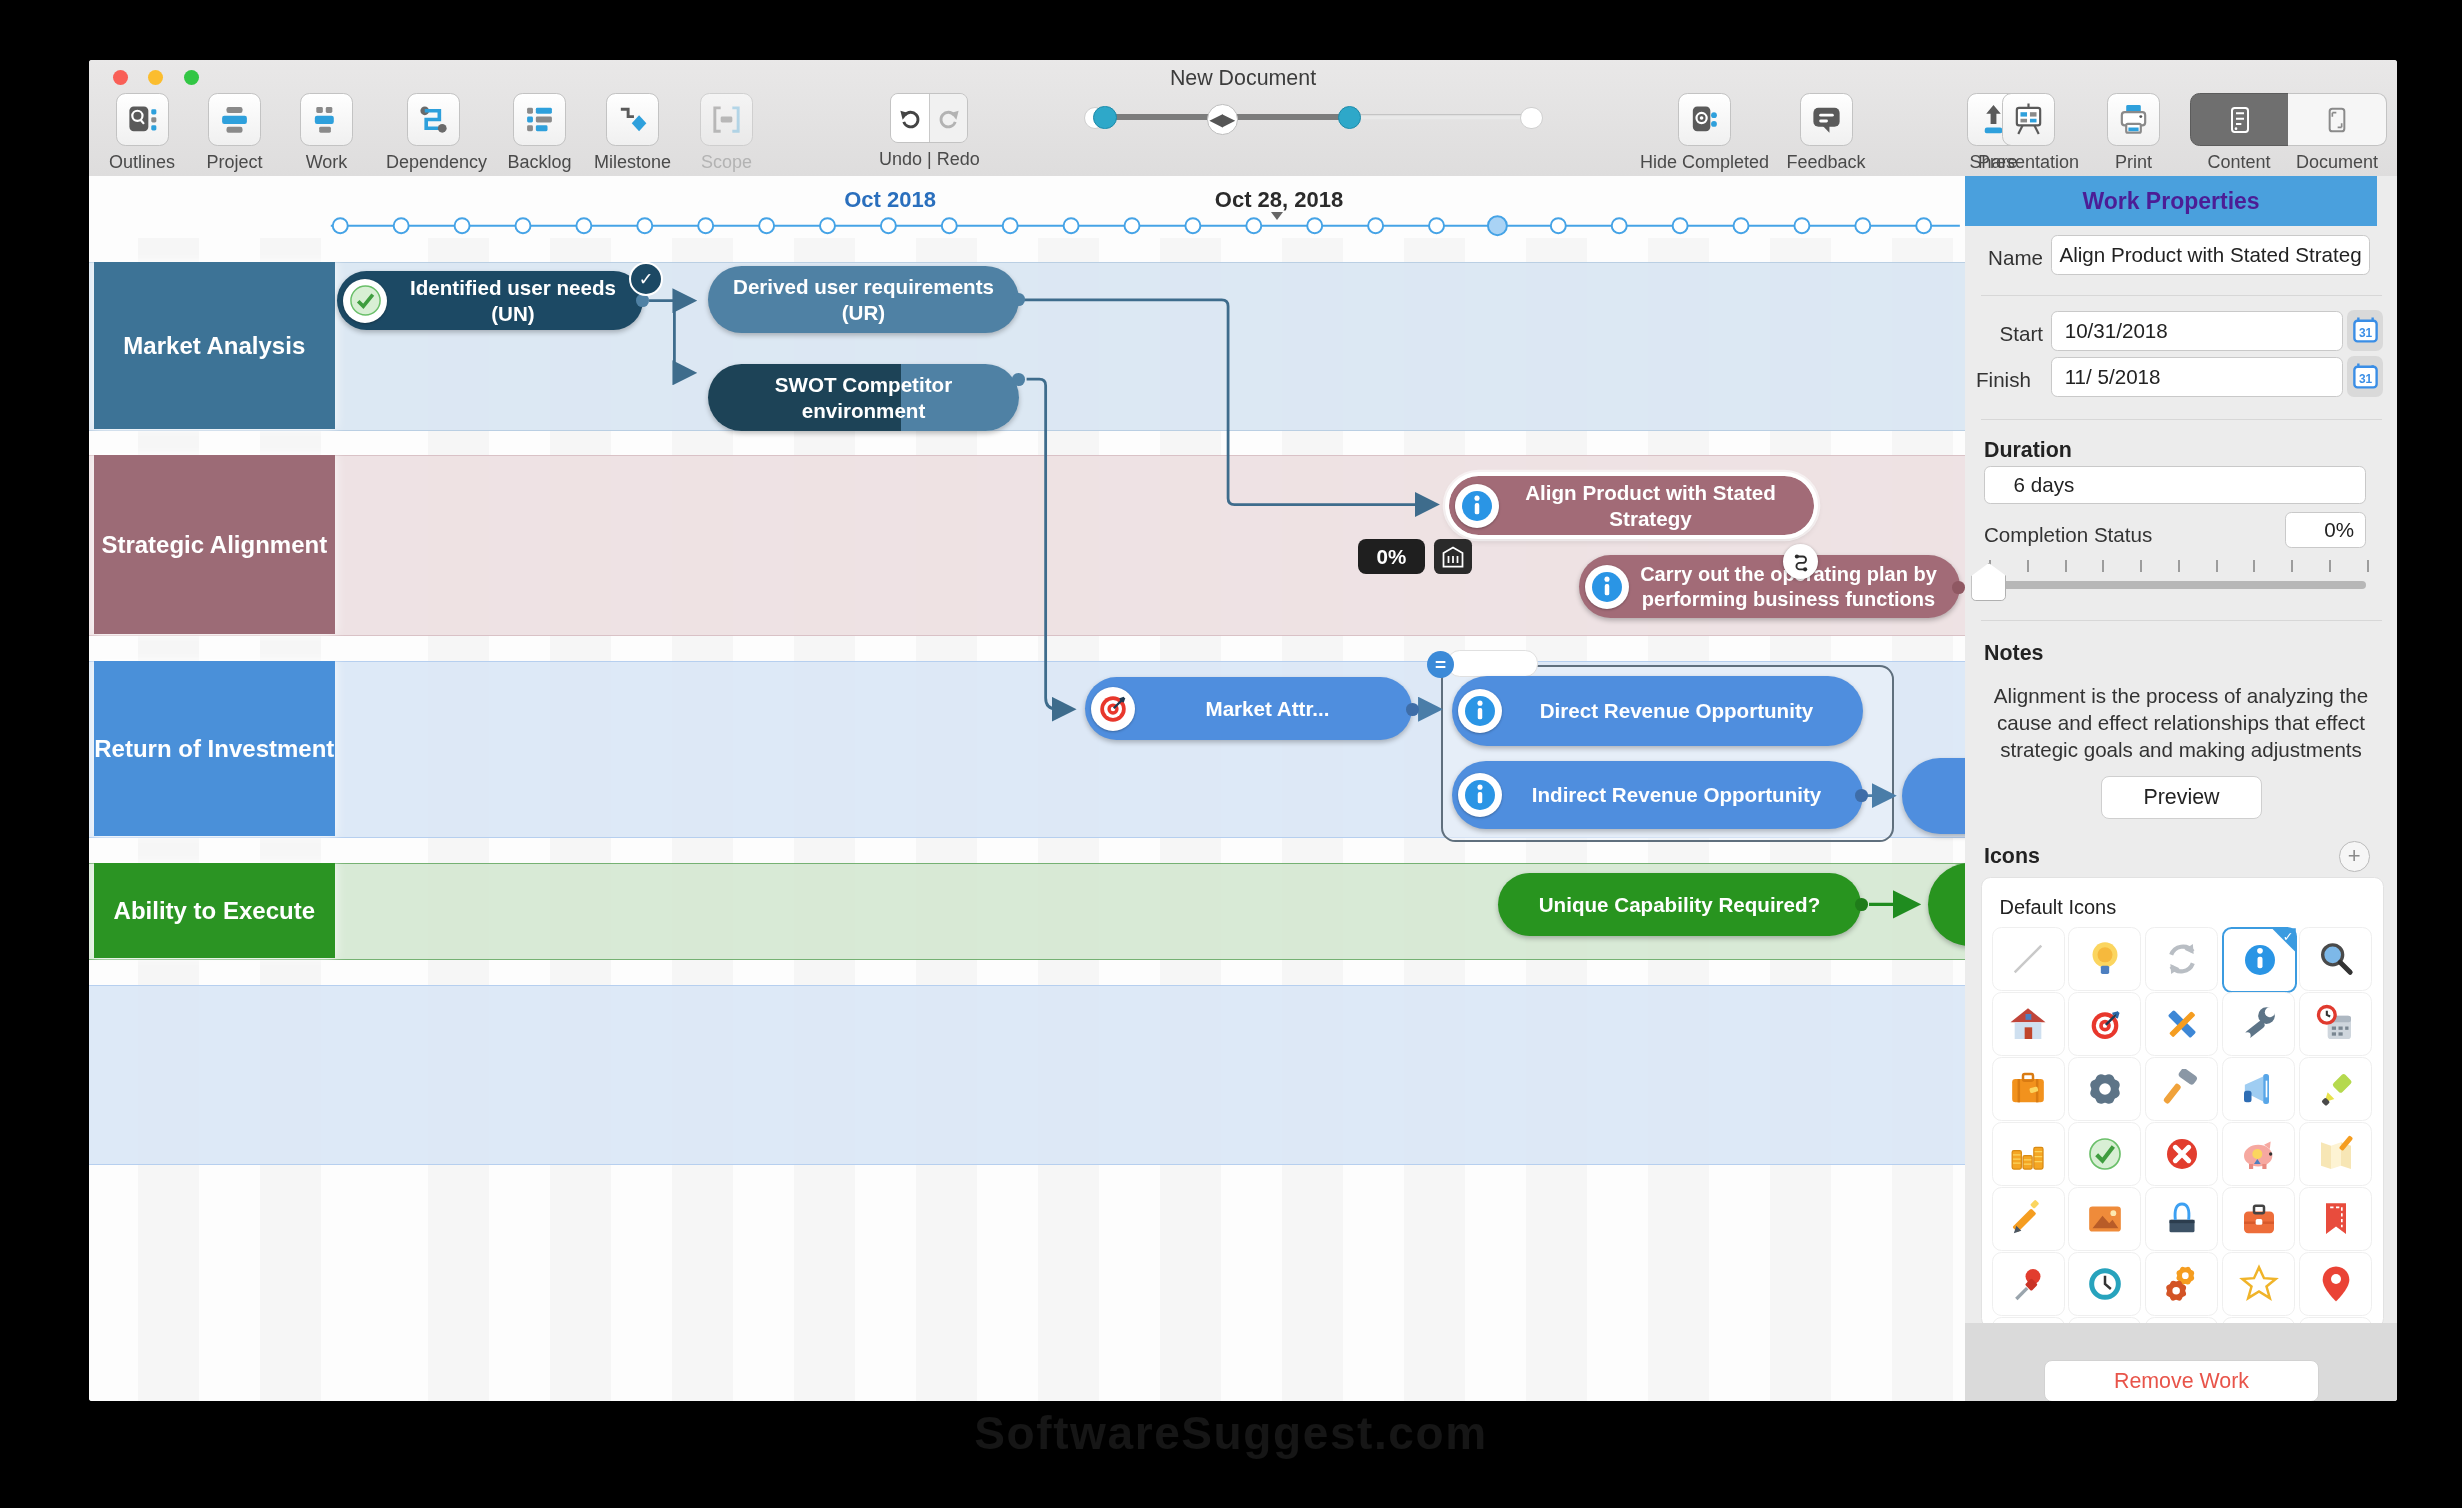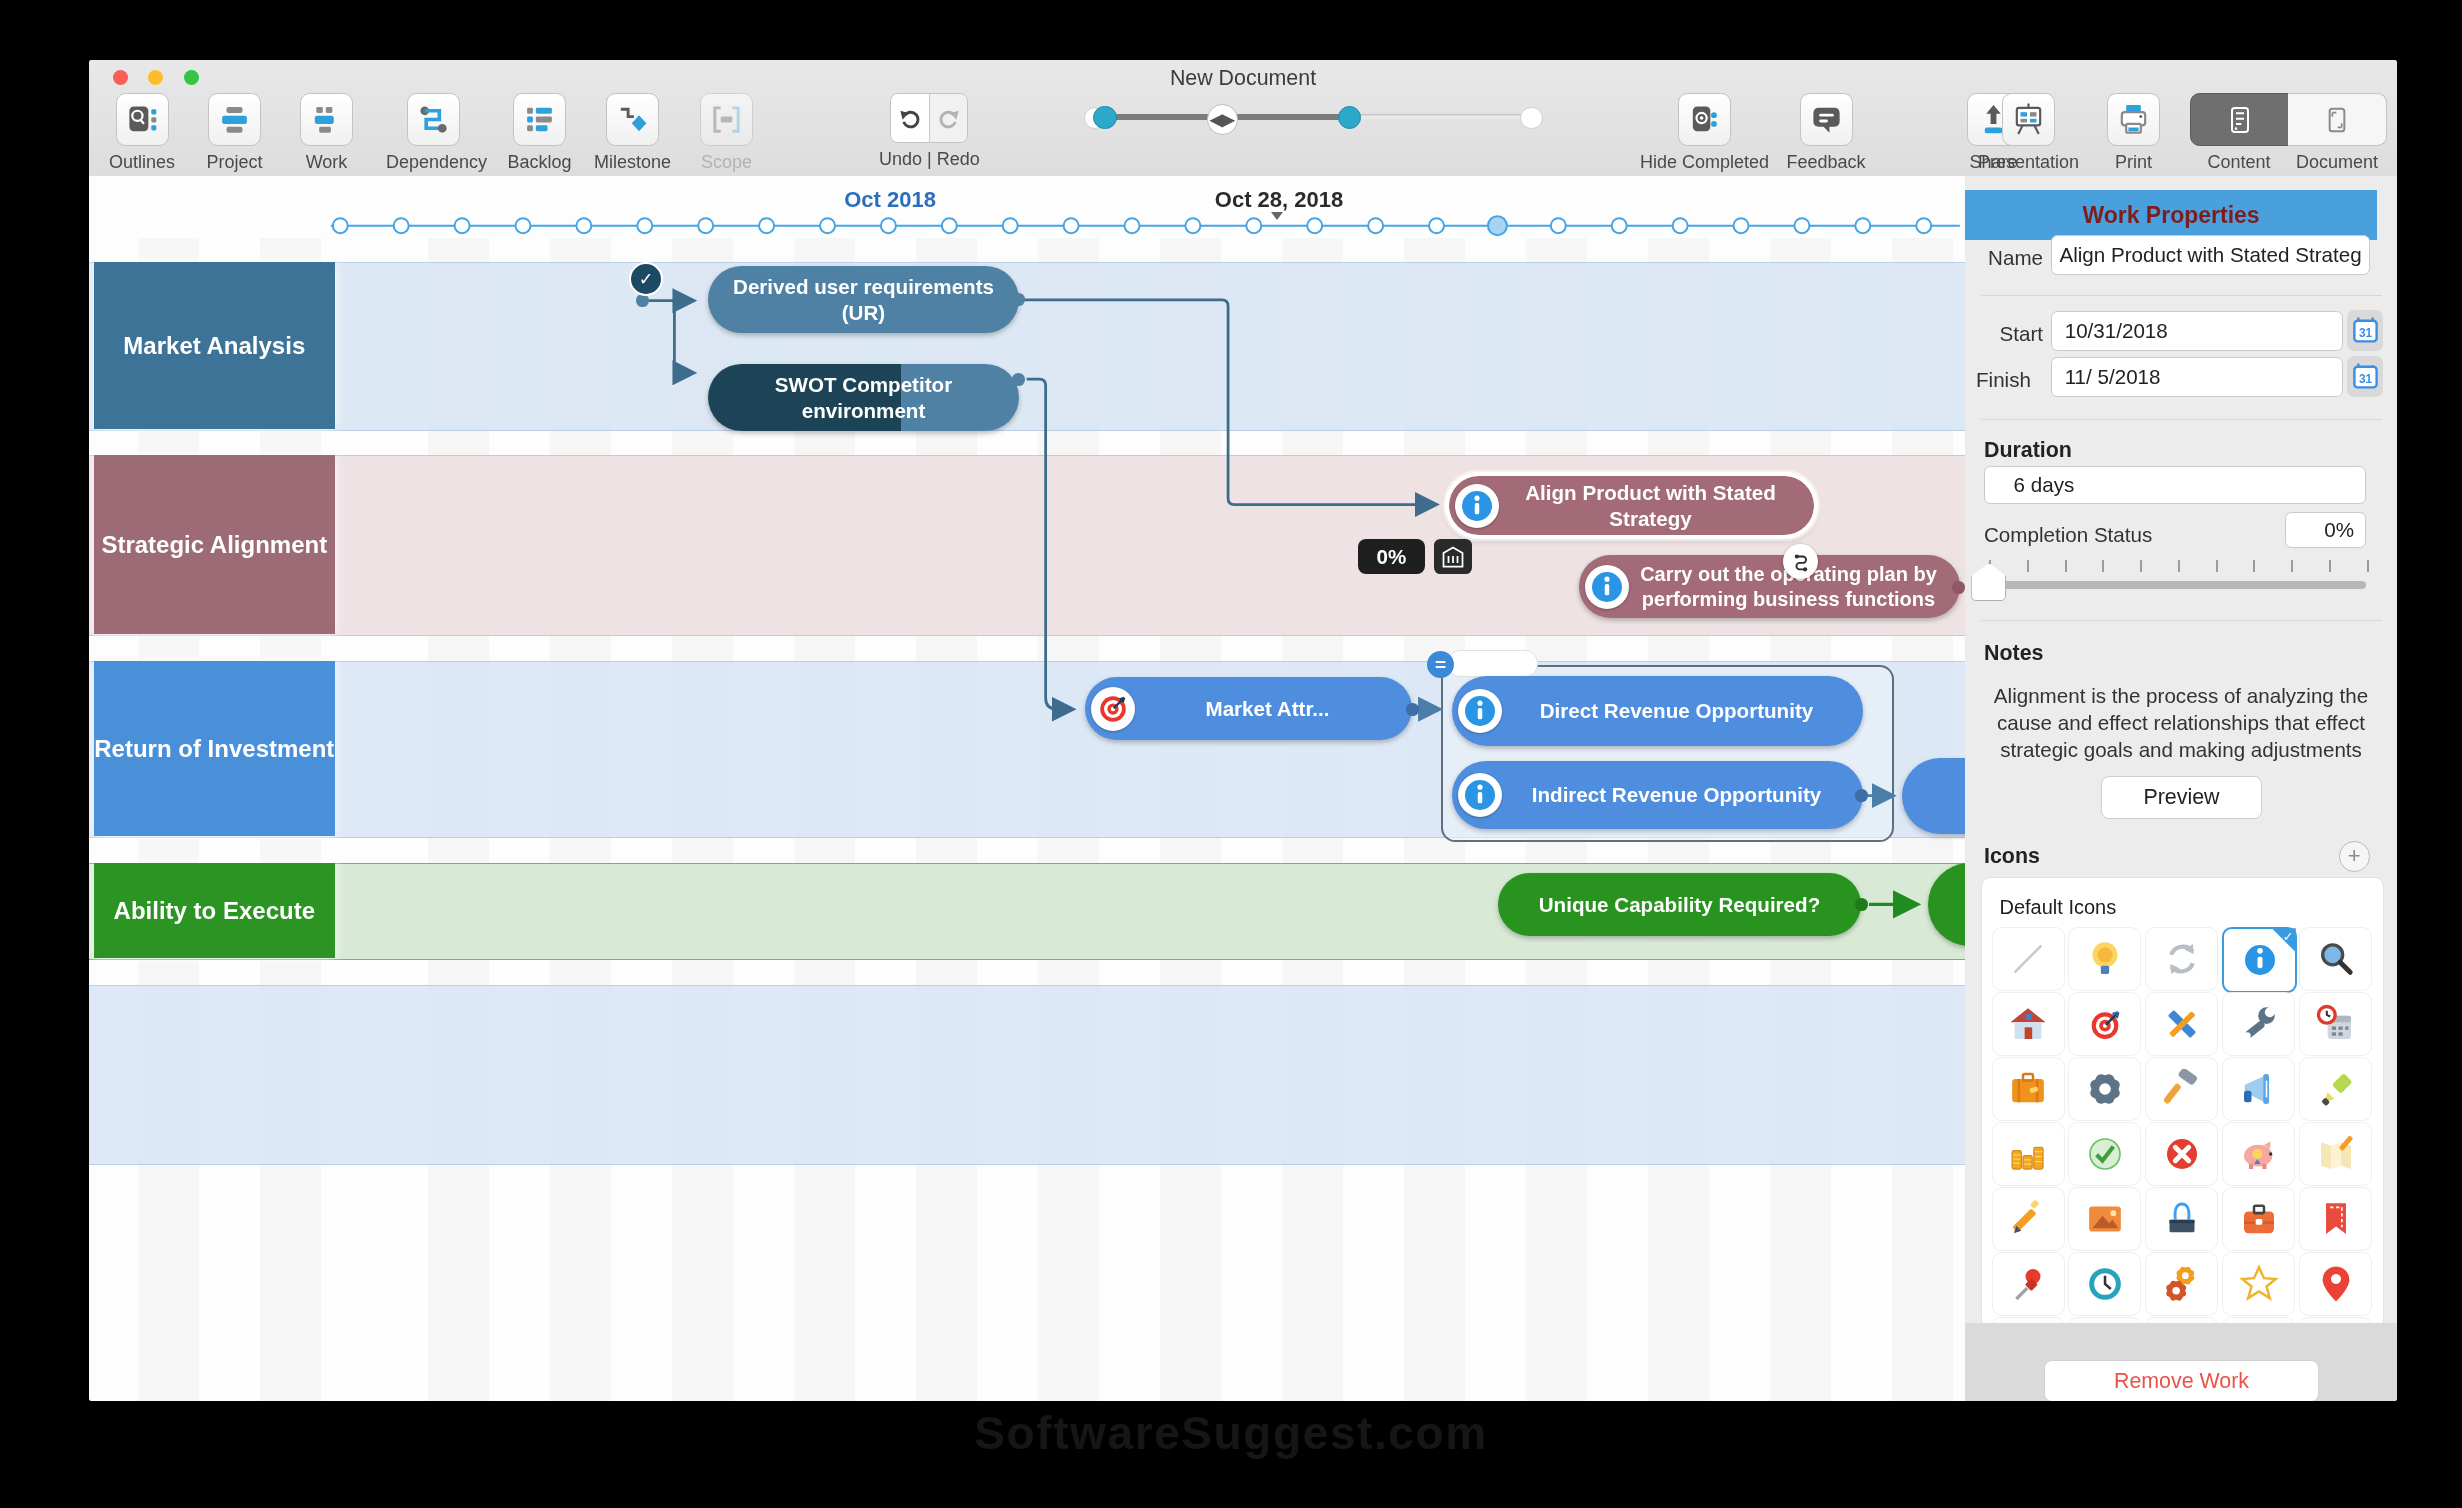--- a/index.html
+++ b/index.html
@@ -72,21 +72,21 @@
   #badge-progress{position:absolute;left:1269px;top:363px;width:67px;height:35px;background:#1f1f1f;border-radius:8px;
                   color:#fff;font-weight:bold;font-size:20.6px;display:flex;align-items:center;justify-content:center;z-index:6;}
   #badge-bank{position:absolute;left:1345px;top:363px;width:38px;height:35px;background:#2a2a2a;border-radius:6.3px;
               display:flex;align-items:center;justify-content:center;z-index:6;}
   #id-badge{position:absolute;left:540px;top:86px;width:30px;height:30px;border-radius:50%;background:#1c4964;
             border:2.4px solid #fff;color:#fff;display:flex;align-items:center;justify-content:center;font-size:17.5px;z-index:7;}
   #align-badge{position:absolute;left:1694px;top:368px;width:35px;height:35px;border-radius:50%;background:#fff;
                box-shadow:0 0.8px 3.2px rgba(0,0,0,.35);display:flex;align-items:center;justify-content:center;z-index:7;}
   
   #panel{position:absolute;left:1876px;top:116px;width:432px;height:1225px;background:#ececec;}
-  #panel-header{position:absolute;left:0;top:14px;width:412px;height:50px;background:#4aa0dd;color:#7f1d1d;
+  #panel-header{position:absolute;left:0;top:0;width:412px;height:50px;background:#4aa0dd;color:#4c1d95;
                 font-weight:bold;font-size:23px;display:flex;align-items:center;justify-content:center;}
   .p-label{position:absolute;font-size:20.6px;color:#333;}
   .p-input{position:absolute;background:#fff;border:0.8px solid #c9c9c9;border-radius:6.3px;font-size:20.6px;color:#222;
            display:flex;align-items:center;box-sizing:border-box;}
   .p-sep{position:absolute;left:16px;width:401px;height:0.8px;background:#d7d7d7;}
   .p-bold{position:absolute;font-size:21.4px;font-weight:bold;color:#222;}
   .calbtn{position:absolute;width:36px;height:41px;background:#d9d9d9;border-radius:7.1px;
           display:flex;align-items:center;justify-content:center;}
   #cs-ticks{position:absolute;left:24px;top:384px;width:379px;height:12.7px;}
   #cs-ticks i{position:absolute;top:0;width:1.6px;height:12px;background:#9c9c9c;}
@@ -409,20 +409,29 @@
       </defs>
       <path d="M706 157 H760" stroke="#3e6c8c" stroke-width="3.5" fill="none" marker-end="url(#m-dark)"></path>
       <path d="M738 157 V240 Q738 248 746 248 H760" stroke="#3e6c8c" stroke-width="3.5" fill="none" marker-end="url(#m-dark)"></path>
       <path d="M1178 156 H1428 Q1436 156 1436 164 V406 Q1436 414 1444 414 H1696" stroke="#3e6c8c" stroke-width="3.5" fill="none" marker-end="url(#m-dark)"></path>
       <path d="M1182 256 H1198 Q1206 256 1206 264 V658 Q1206 672 1220 672 H1238" stroke="#3e6c8c" stroke-width="3.5" fill="none" marker-end="url(#m-dark)"></path>
       <path d="M1678 672 H1700" stroke="#4a7da8" stroke-width="3.5" fill="none" marker-end="url(#m-blue)"></path>
       <path d="M2230 781 H2272" stroke="#4a7da8" stroke-width="3.5" fill="none" marker-end="url(#m-blue)"></path>
       <path d="M2244 918 H2302" stroke="#1f8c1f" stroke-width="4" fill="none" marker-end="url(#m-green)"></path>
     </svg>
 
+    <div class="pill has-ic" style="left: 248px; top: 95px; width: 306px; height: 59px; padding-left: 68px; background: rgb(28, 73, 100);">
+      <span class="pill-ic">
+          <svg width="35" height="35" viewBox="0 0 48 48">
+            <circle cx="24" cy="24" r="20" fill="#d8efd4" stroke="#6abf69" stroke-width="2"></circle>
+            <path d="M14 25 L21 32 L34 16" stroke="#3f9d3f" stroke-width="5" fill="none"></path>
+          </svg>
+        </span>
+      <span class="txt">Identified user needs (UN)</span>
+    </div>
     <div class="pill" style="left: 619px; top: 90px; width: 311px; height: 67px; background: rgb(79, 129, 164);">
       <span class="txt">Derived user requirements (UR)</span>
     </div>
     <div class="pill" id="pill-swot" style="left: 619px; top: 188px; width: 311px; height: 67px; background: linear-gradient(90deg, rgb(29, 67, 87) 62%, rgb(79, 129, 164) 62%);">
       <span class="txt">SWOT Competitor environment</span>
     </div>
     <div class="pill has-ic selected" style="left: 1360px; top: 300px; width: 365px; height: 59px; background: rgb(162, 107, 119);">
       <span class="pill-ic">
           <svg width="36" height="36" viewBox="0 0 48 48">
             <circle cx="24" cy="24" r="20" fill="#2a95e5"></circle>

